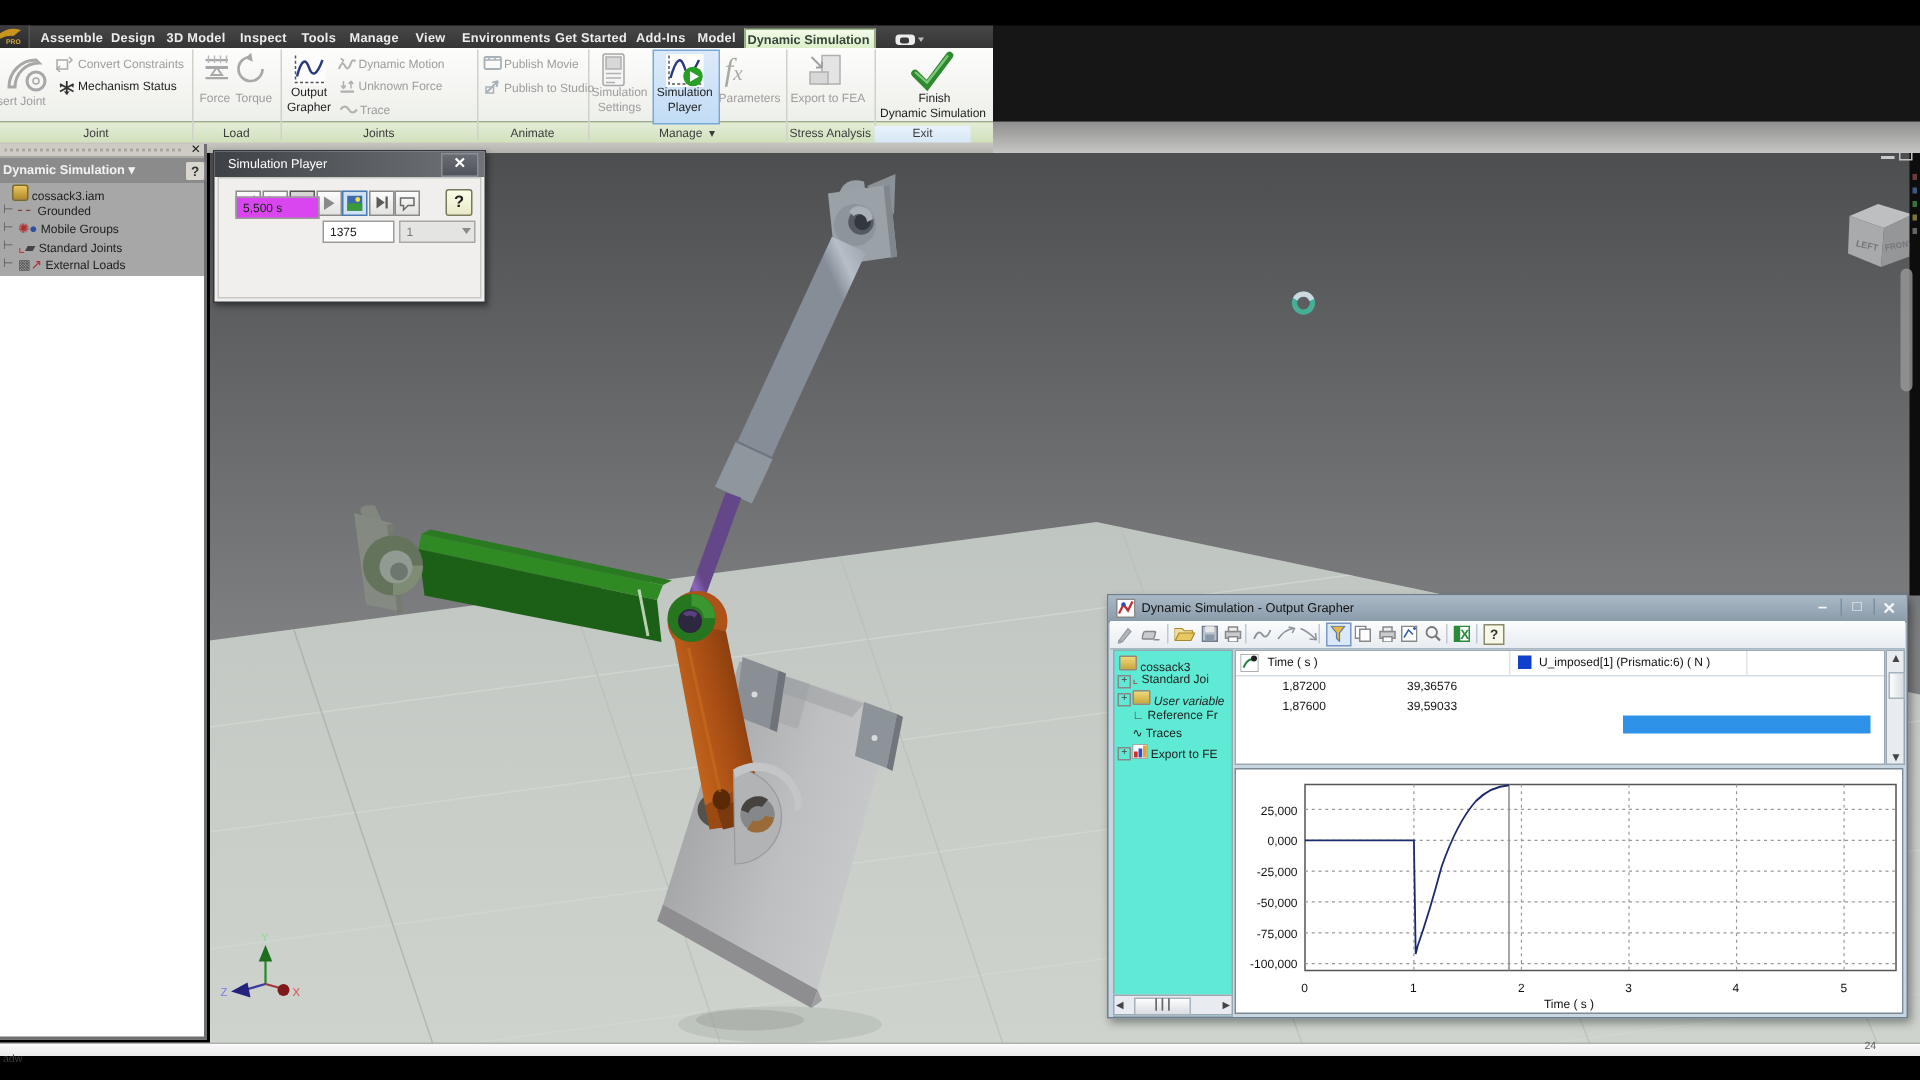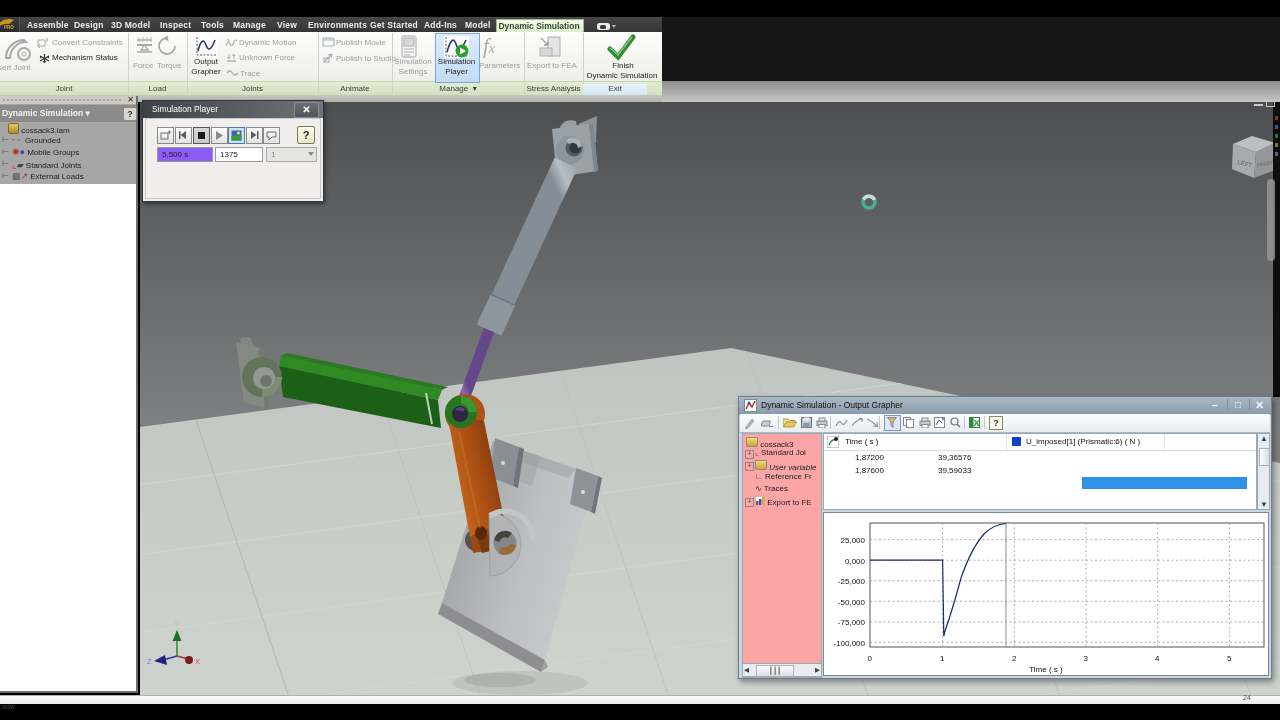--- a/index.html
+++ b/index.html
@@ -387,21 +387,21 @@
           <rect x="10" y="3" width="1.5" height="8" fill="#5a5a5a"></rect>
         </svg>
     </div>
     <div class="abs" style="left:117px;top:8px;width:15px;height:15px;border:1px solid #8a8a8a;background:linear-gradient(#fcfcfc,#e2e2e0);">
       <svg width="15" height="15">
           <path d="M3,4 h9 v5 h-4 l-3,3 v-3 h-2 Z" fill="none" stroke="#6a6a6a"></path>
         </svg>
     </div>
     <div class="abs" style="left:151px;top:7px;width:16px;height:16px;border:1px solid #7a7a5a;background:linear-gradient(#fefee8,#e8e8c8);text-align:center;font-size:11px;font-weight:bold;color:#222;line-height:16px;border-radius:2px;">?</div>
 
-    <div class="abs" style="left:11px;top:28px;width:50px;height:13px;border:1px solid #9a9a9a;background:#8b5cf6;font-size:8px;color:#222;padding-left:4px;line-height:13px;">5,500 s</div>
+    <div class="abs" style="left:11px;top:12px;width:50px;height:13px;border:1px solid #9a9a9a;background:#d946ef;font-size:8px;color:#222;padding-left:4px;line-height:13px;">5,500 s</div>
     <div class="abs" style="left:69px;top:28px;width:42px;height:13px;border:1px solid #9a9a9a;background:#fff;font-size:8px;color:#222;padding-left:4px;line-height:13px;">1375</div>
     <div class="abs" style="left:120px;top:28px;width:45px;height:13px;border:1px solid #a8a8a8;background:#e4e4e2;font-size:8px;color:#7a7a7a;padding-left:4px;line-height:13px;">1
       <span style="position:absolute;right:2px;top:4px;width:0;height:0;border-left:3.5px solid transparent;border-right:3.5px solid transparent;border-top:4.5px solid #8a8a8a;"></span>
     </div>
 
   </div>
 </div>
 
 <div class="abs" style="left:738px;top:396px;width:534px;height:283px;background:#c8d6e2;border:1px solid #6e7e8c;box-sizing:border-box;box-shadow:2px 3px 6px rgba(0,0,0,0.4);">
 
@@ -478,21 +478,21 @@
     <div style="position:absolute;left:224px;top:2px;width:1px;height:13px;background:#c0c8d0;"></div>
     <svg style="position:absolute;left:229px;top:3px;" width="11" height="11">
         <rect x="0.5" y="0.5" width="10" height="10" fill="#fff" stroke="#2a8a3a"></rect>
         <rect x="0.5" y="0.5" width="4" height="10" fill="#2a8a3a"></rect>
         <text x="4.5" y="9" font-size="9" fill="#2a8a3a" font-family="Liberation Sans" font-weight="bold">X</text>
       </svg>
     <div style="position:absolute;left:244px;top:2px;width:1px;height:13px;background:#c0c8d0;"></div>
     <span style="position:absolute;left:249px;top:2px;width:12px;height:12px;border:1px solid #8a8a6a;background:#f8f8e8;text-align:center;font-size:9px;font-weight:bold;color:#333;line-height:12px;">?</span>
   </div>
 
-  <div class="abs" style="left:3px;top:36px;width:80px;height:245px;background:#fca5a5;border:1px solid #9aa8b4;box-sizing:border-box;font-size:8px;color:#222;overflow:hidden;white-space:nowrap;">
+  <div class="abs" style="left:3px;top:36px;width:80px;height:245px;background:#5eead4;border:1px solid #9aa8b4;box-sizing:border-box;font-size:8px;color:#222;overflow:hidden;white-space:nowrap;">
     <div class="abs" style="left:3px;top:3px;"><span style="display:inline-block;width:10px;height:8px;background:linear-gradient(#f0d878,#c8a840);border:1px solid #987;border-radius:1px;"></span> cossack3</div>
     <div class="abs" style="left:2px;top:16px;width:7px;height:7px;border:1px solid #888;font-size:7px;line-height:6px;text-align:center;color:#444;">+</div>
     <div class="abs" style="left:12px;top:14px;"><span style="color:#b03030;">⌞</span> Standard Joi</div>
     <div class="abs" style="left:2px;top:28px;width:7px;height:7px;border:1px solid #888;font-size:7px;line-height:6px;text-align:center;color:#444;">+</div>
     <div class="abs" style="left:12px;top:26px;font-style:italic;"><span style="display:inline-block;width:10px;height:8px;background:linear-gradient(#f0d878,#c8a840);border:1px solid #987;border-radius:1px;"></span> User variable</div>
     <div class="abs" style="left:12px;top:38px;"><span style="color:#444;">∟</span> Reference Fr</div>
     <div class="abs" style="left:12px;top:50px;"><span style="color:#222;">∿</span> Traces</div>
     <div class="abs" style="left:2px;top:64px;width:7px;height:7px;border:1px solid #888;font-size:7px;line-height:6px;text-align:center;color:#444;">+</div>
     <div class="abs" style="left:12px;top:62px;"><svg width="10" height="10" style="vertical-align:-1px">
           <rect width="10" height="10" fill="#fff" stroke="#888"></rect>

